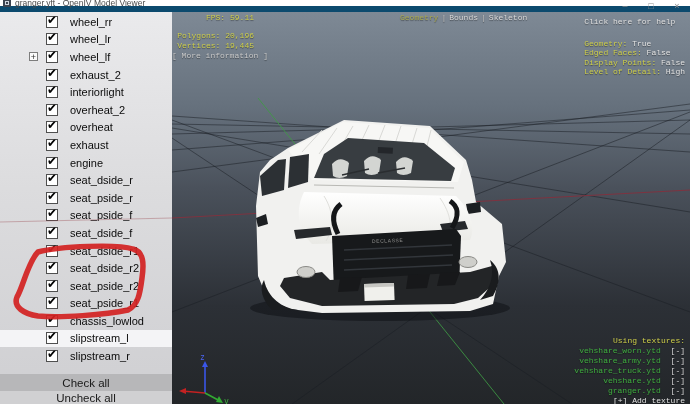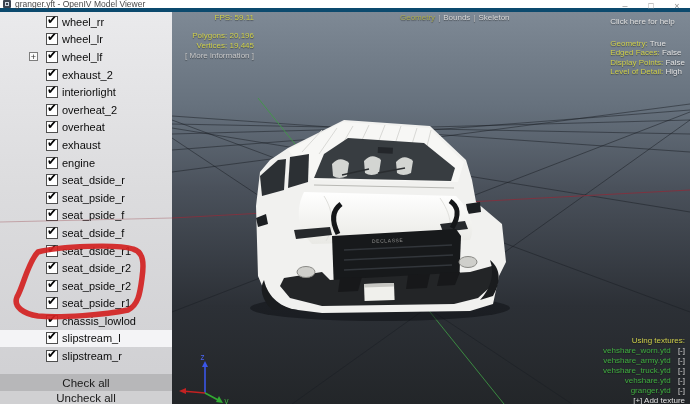--- a/index.html
+++ b/index.html
@@ -4,21 +4,21 @@
 <style>
   html,body{margin:0;padding:0}
   body{
     width:690px;height:404px;position:relative;overflow:hidden;
     background:#0c0d0f;font-family:"Liberation Sans",sans-serif;
     -webkit-font-smoothing:antialiased;
   }
   
   .titlebar{
     position:absolute;left:0;top:0;width:690px;height:12px;background:#ffffff;
-    display:flex;align-items:center;z-index:40;border-bottom:4px solid #0c4a6e;box-sizing:border-box;
+    display:flex;align-items:center;z-index:40;border-bottom:6px solid #0c4a6e;box-sizing:border-box;
   }
   .win-icon{width:8px;height:8px;margin:0 4px 0 3px;background:#3c4450;border-radius:1px;
     display:inline-block;position:relative}
   .win-icon:after{content:"";position:absolute;left:2px;top:2px;width:4px;height:4px;
     border:1px solid #cfd6df;box-sizing:border-box}
   .win-title{font-size:8.5px;color:#4a4a4a;line-height:12px;white-space:nowrap}
   .win-controls{position:absolute;right:0;top:0;height:12px;display:flex;align-items:center}
   .win-btn{width:26px;text-align:center;font-size:9px;color:#8f8f8f;line-height:12px;cursor:default}
   
   .sidebar{
@@ -32,30 +32,30 @@
   .expander{
     position:absolute;left:29px;top:4px;width:9px;height:9px;border:1px solid #7d7d7d;
     background:#fbfbfb;font-size:9px;line-height:8px;text-align:center;color:#333;box-sizing:border-box;
   }
   .checkbox{
     position:relative;margin-left:46px;width:12px;height:12px;background:#fff;
     border:1px solid #4f4f4f;box-sizing:border-box;flex:0 0 auto;
   }
   .check{position:absolute;left:0px;top:-3px;font-size:12px;color:#000;
     font-family:"DejaVu Sans",sans-serif;line-height:12px}
-  .tree-label{margin-left:4px;font-size:11px;color:#0b0b0b;white-space:nowrap}
+  .tree-label{margin-left:12px;font-size:11px;color:#0b0b0b;white-space:nowrap}
   .side-band{position:absolute;left:0;width:172px;text-align:center;font-size:11.5px;color:#181818;
     display:flex;align-items:center;justify-content:center;cursor:default}
   .band-checkall{top:362px;height:17px;background:#b7b7b9}
   .band-uncheckall{top:379px;height:14px;background:#d0d0d2}
   .sidebar-overlay{position:absolute;left:0;top:0;width:172px;height:392px;pointer-events:none;z-index:30}
   
   .viewport{position:absolute;left:172px;top:12px;width:518px;height:392px;z-index:10}
   .scene{position:absolute;left:0;top:0}
-  .hud{position:absolute;font-family:Liberation Sans, sans-serif;font-size:8px;line-height:10px;
+  .hud{position:absolute;font-family:Liberation Mono, monospace;font-size:8px;line-height:10px;
     white-space:nowrap;text-shadow:0 1px 1px rgba(0,0,0,.45)}
   .yellow{color:#cfcf4a}
   .hud-stats{left:0;top:1px;width:82px;text-align:right}
   .hud-stats .gap{height:8px}
   .hud-tabs{left:228px;top:1px}
   .tab{color:#d9d9d9;cursor:pointer}
   .tab.active{color:#a9a94e}
   .sep{color:#c2c2c2;margin:0 3px}
   .hud-right{right:5px;top:5px;}
   .hud-right .line{height:9.5px}

